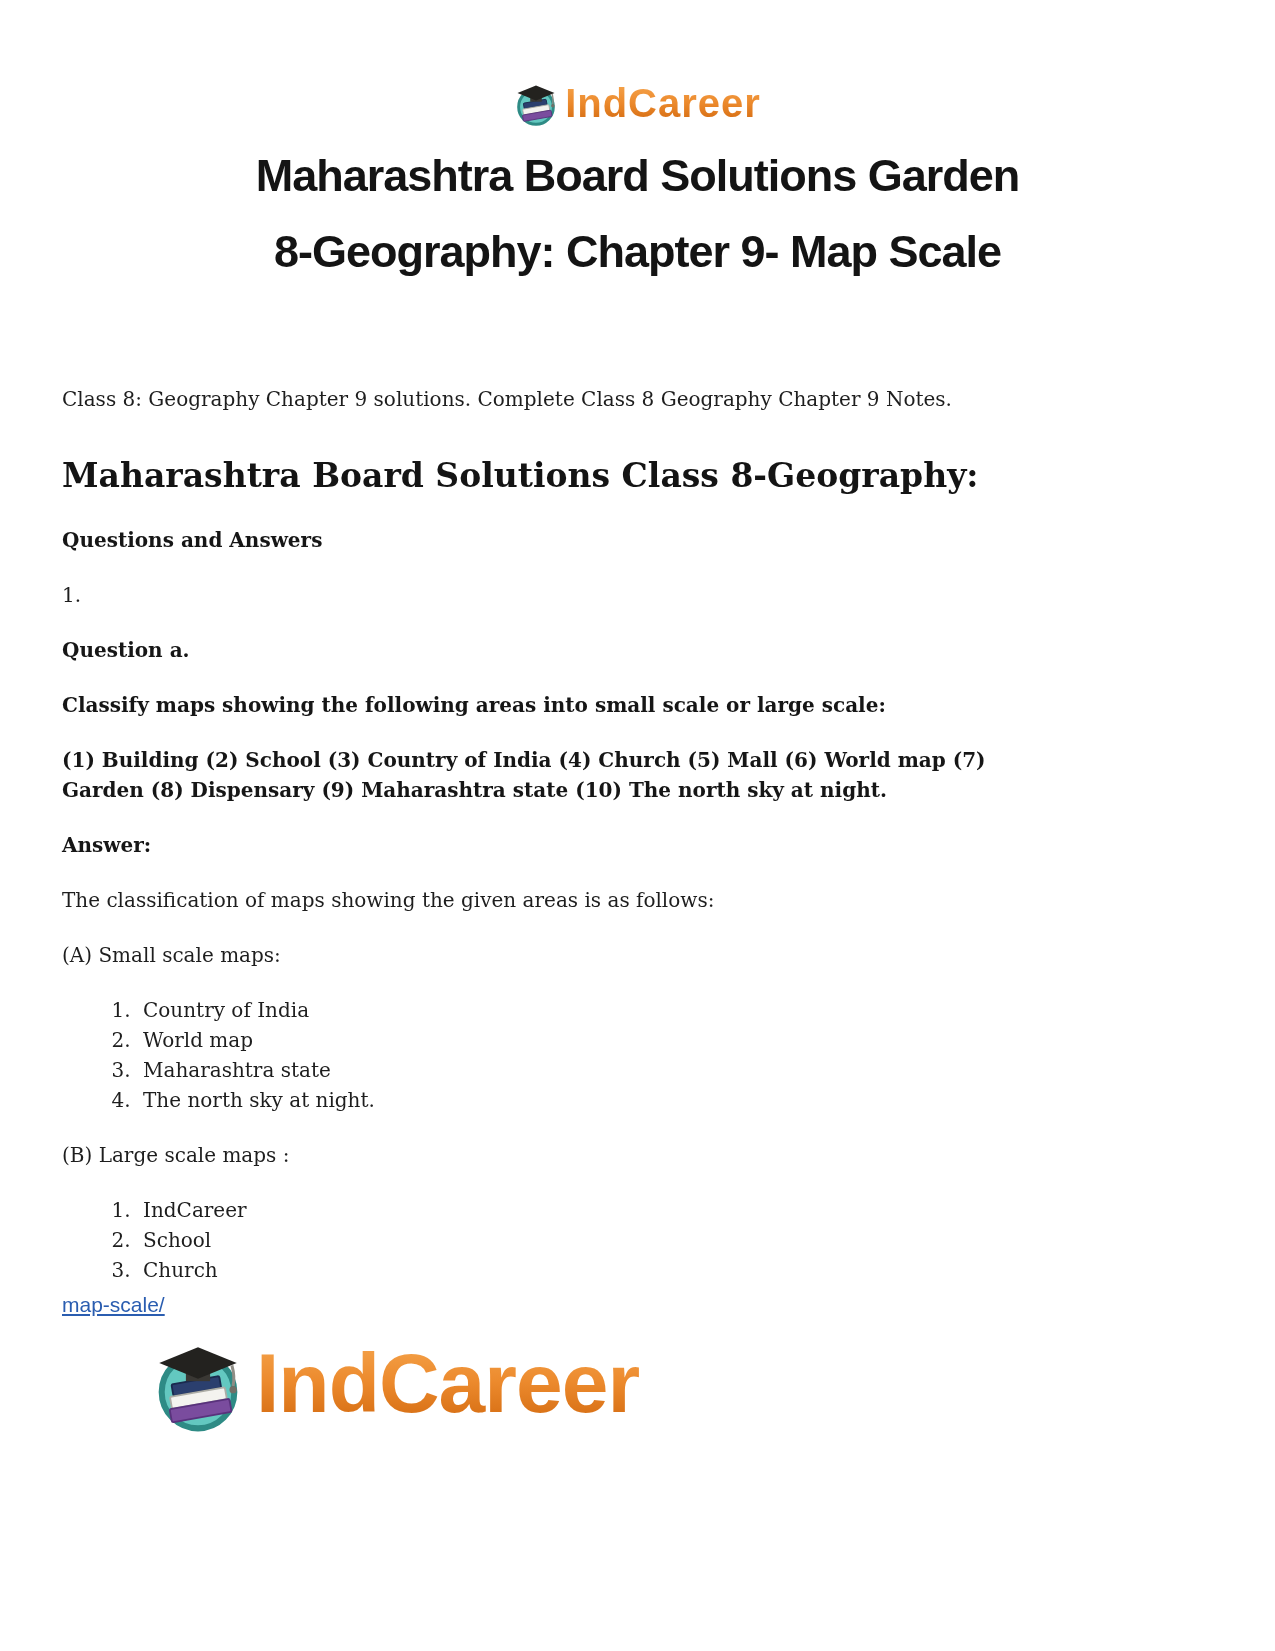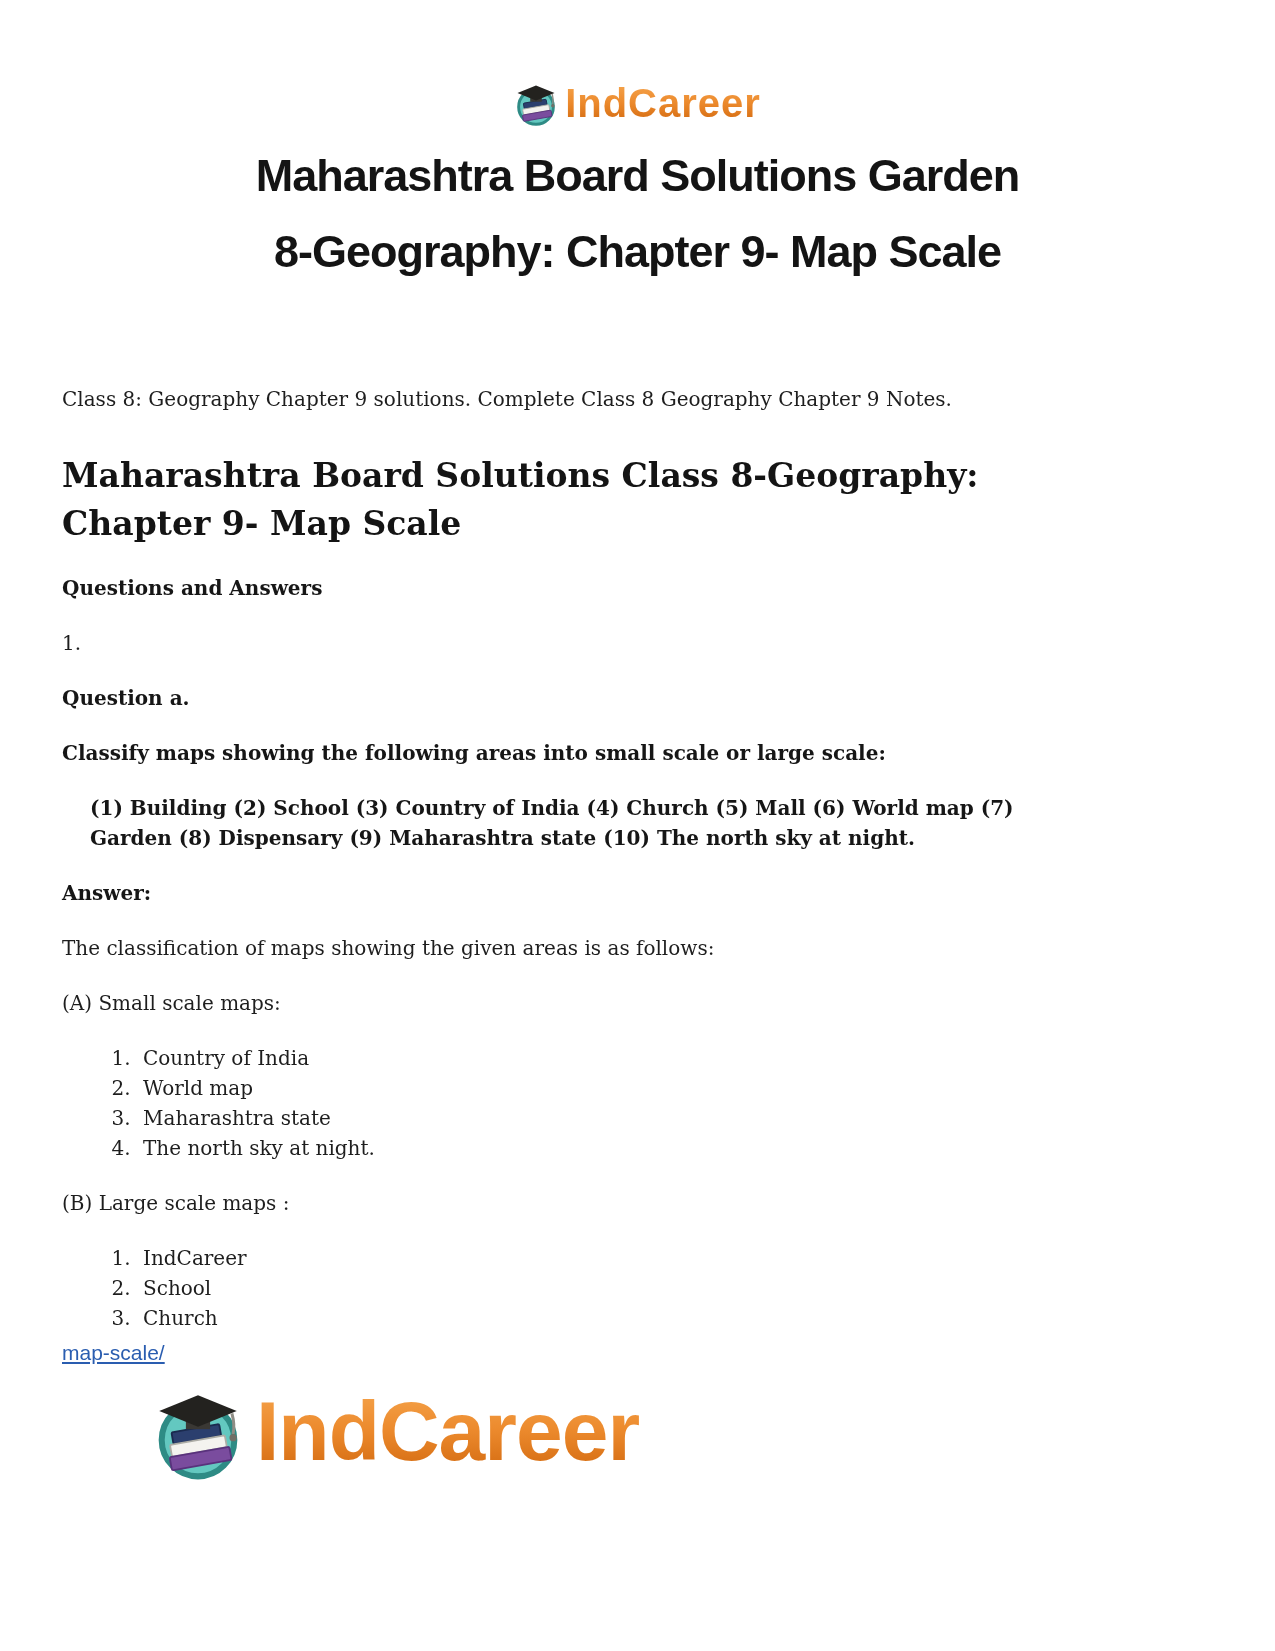--- a/index.html
+++ b/index.html
@@ -62,21 +62,21 @@
   
   .content { padding: 0 140px 0 62px; }
 
   .content p {
     margin: 25px 0;
     font-size: 20px;
     line-height: 30px;
   }
   .content p.intro { margin-top: 94px; margin-bottom: 25px; }
   .content p.bold { font-weight: 700; color: #161616; }
-  .content .line { display: block; margin-left: 28px; }
+  .content .line { display: block; }
 
   h2.article-heading {
     margin: 38px 0 25px 0;
     font-size: 33px;
     line-height: 48px;
     font-weight: 700;
     color: #141414;
   }
   h2.article-heading .h2-line { display: block; }
 
@@ -128,21 +128,20 @@
     <span class="h1-line">Maharashtra Board Solutions Garden</span>
     <span class="h1-line">8-Geography: Chapter 9- Map Scale</span>
   </h1>
 
   <main class="content">
 
     <p class="intro">Class 8: Geography Chapter 9 solutions. Complete Class 8 Geography Chapter 9 Notes.</p>
 
     <h2 class="article-heading">
       <span class="h2-line">Maharashtra Board Solutions Class 8-Geography:</span>
-      <span class="h2-line">Chapter 9- Map Scale</span>
     </h2>
 
 
     <p class="bold">Questions and Answers</p>
 
     <p>1.</p>
 
     <p class="bold">Question a.</p>
 
     <p class="bold">Classify maps showing the following areas into small scale or large scale:</p>

